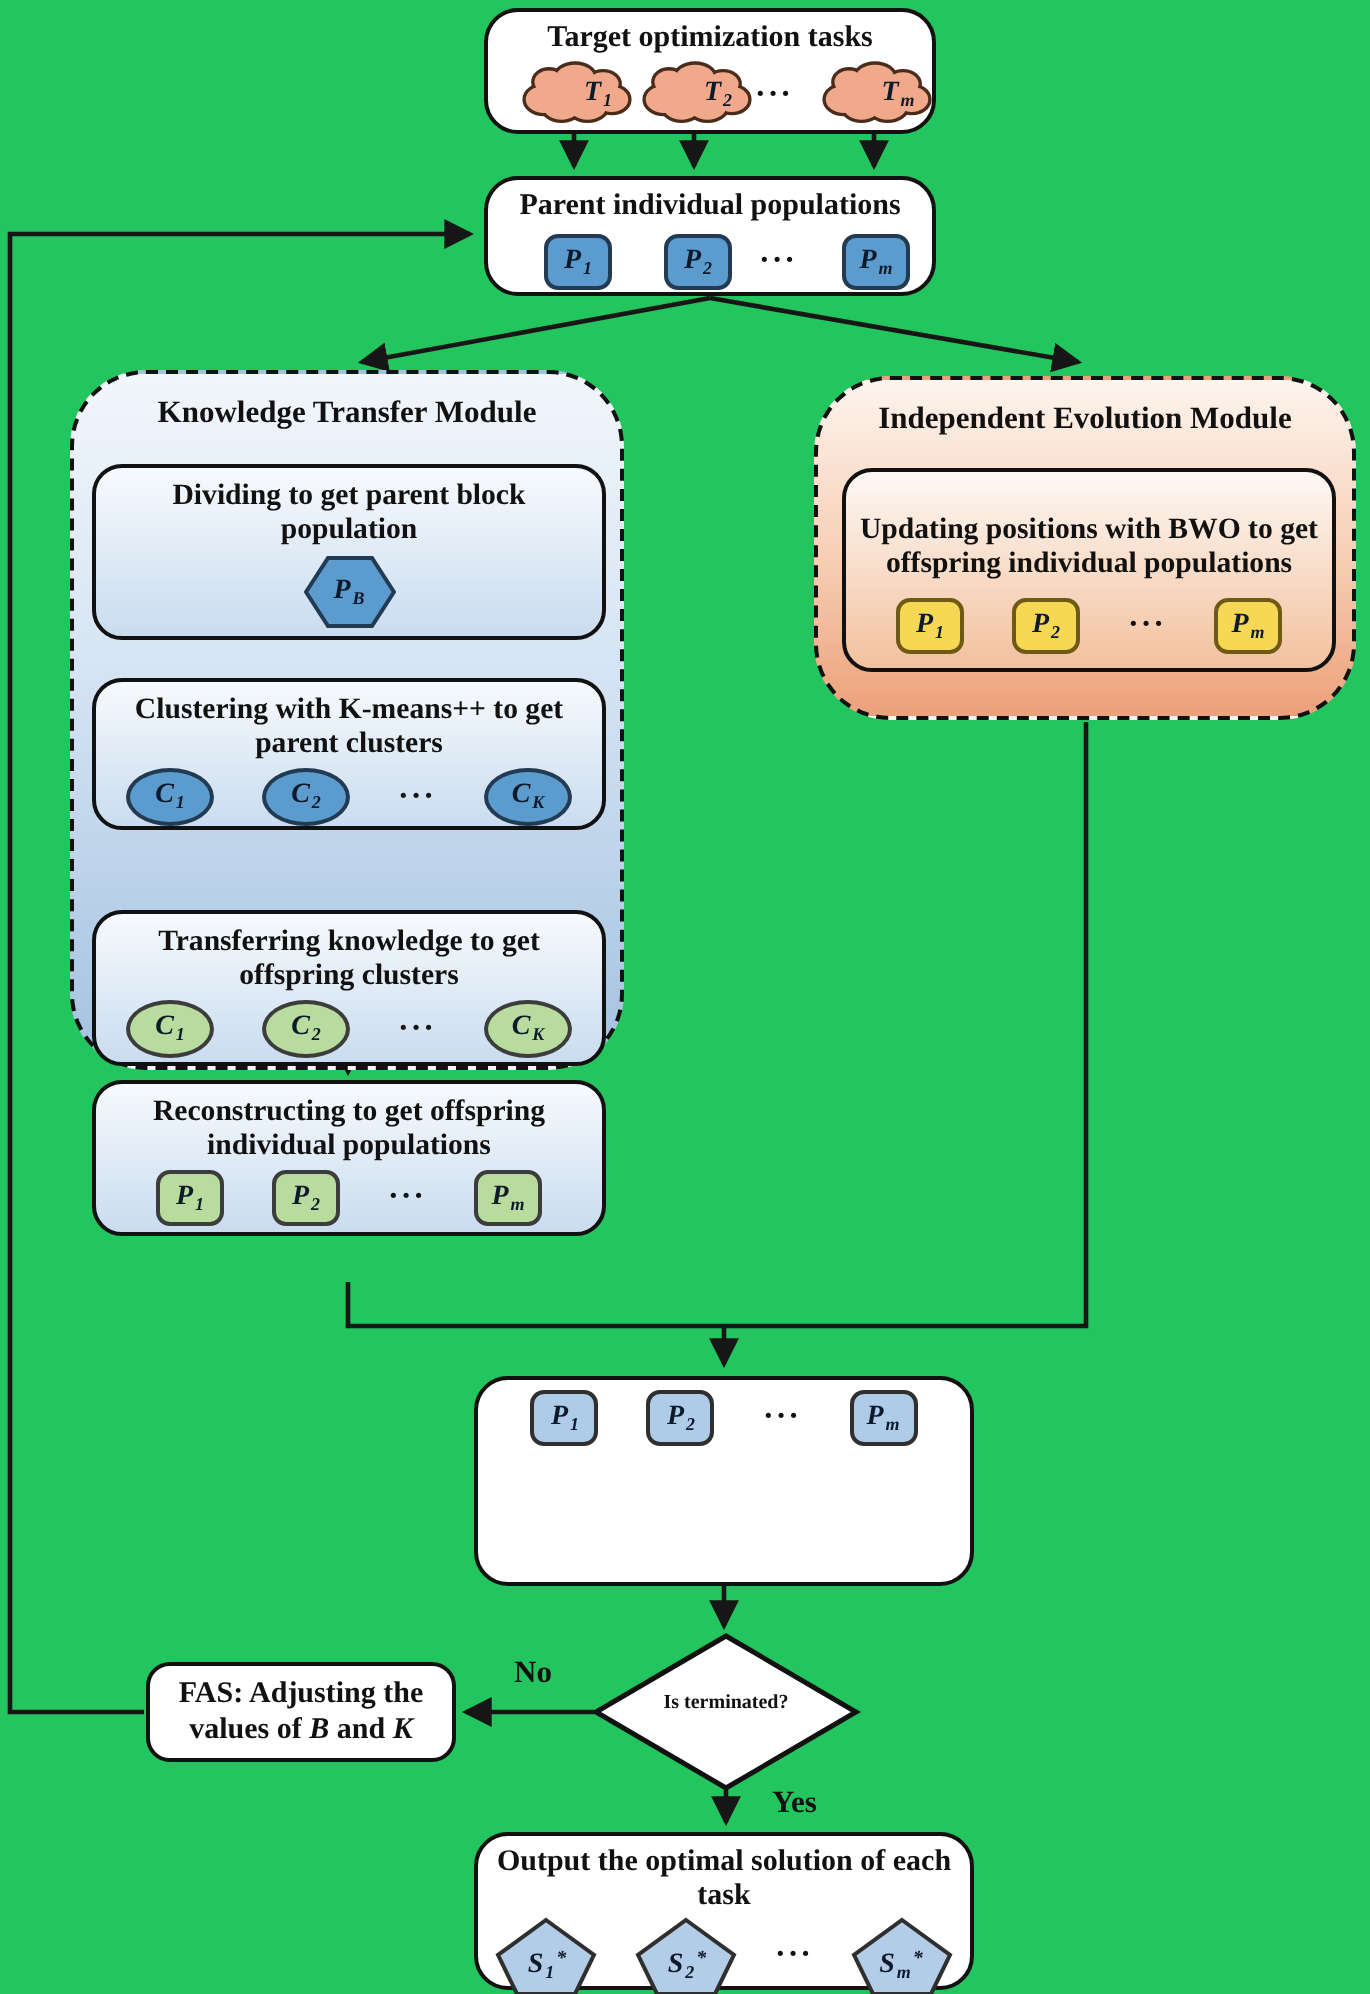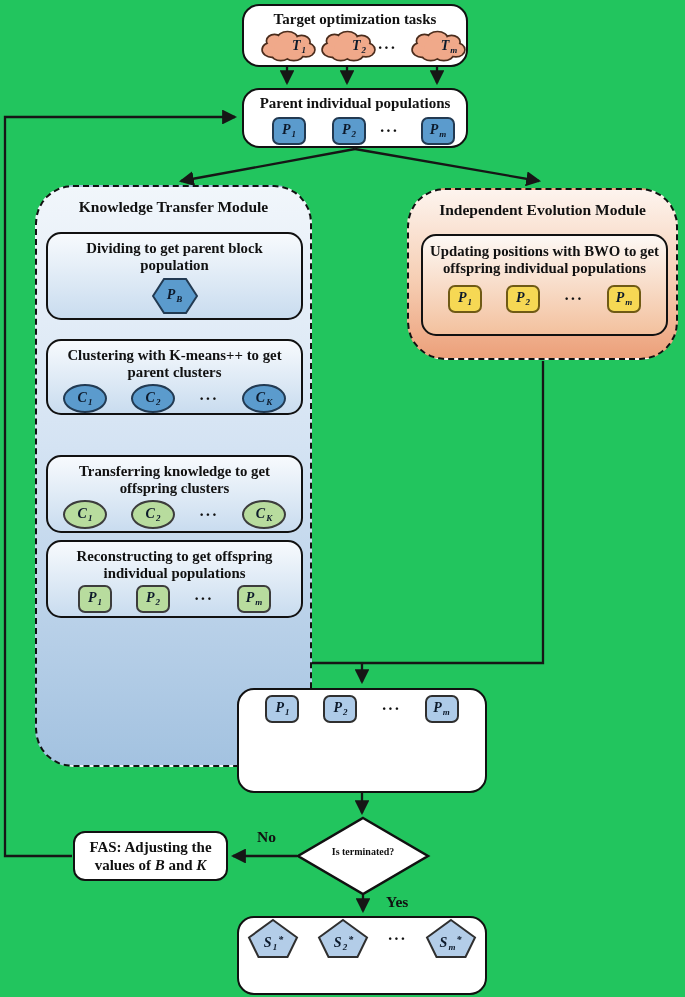--- a/index.html
+++ b/index.html
@@ -41,42 +41,42 @@
   .cloud .lbl { position: relative; margin-left: 20px; }
   #cl1 { left: 16px; } #cl2 { left: 76px; } #cl3 { left: 166px; }
   #cl-dots { position: absolute; left: 128px; top: 34px; width: 30px; }
 
   #box-parent { left: 242px; top: 88px; width: 226px; height: 60px; }
   #box-parent .sq { position: absolute; top: 27px; }
   #pp1 { left: 28px; } #pp2 { left: 88px; } #pp3 { left: 177px; }
   #pp-dots { position: absolute; left: 130px; top: 33px; width: 30px; }
 
   
-  #ktm { position: absolute; left: 35px; top: 185px; width: 277px; height: 582px;
+  #ktm { position: absolute; left: 35px; top: 185px; width: 277px; height: 350px;
          border: 2.5px dashed #111; border-radius: 38px;
          background: linear-gradient(180deg, #f1f6fb 0%, #d4e3f3 45%, #a3c2e0 100%); }
   .mod-title { font-weight: bold; font-size: 15.5px; text-align: center; margin-top: 11px; }
   .step { position: absolute; left: 9px; width: 257px; border: 2.4px solid #111; border-radius: 15px;
           background: linear-gradient(180deg, #f7fafd 0%, #c9dcef 100%); }
   .step-label { font-weight: bold; font-size: 14.8px; text-align: center; line-height: 1.15; padding: 6px 6px 3px; }
   #st1 { top: 45px; height: 88px; } #st2 { top: 152px; height: 76px; }
   #st3 { top: 252px; height: 78px; margin-top: 16px; } #st4 { top: 353px; height: 78px; }
   .hex { position: relative; width: 46px; height: 38px; margin: 0 auto;
          display: flex; align-items: center; justify-content: center; }
   .hex svg { position: absolute; inset: 0; }
   .hex .lbl { position: relative; }
 
   
   #iem { position: absolute; left: 407px; top: 188px; width: 271px; height: 172px;
          border: 2.5px dashed #111; border-radius: 38px;
          background: linear-gradient(180deg, #fdf4ee 0%, #f6cdb2 55%, #eca07a 100%); }
   #iem-box { position: absolute; left: 12px; top: 44px; width: 247px; height: 102px;
              border: 2.4px solid #111; border-radius: 15px;
              background: linear-gradient(180deg, #fdf8f4 0%, #f3c19e 100%); }
-  #iem-box .step-label { padding-top: 7px; }
+  #iem-box .step-label { padding-top: 21px; }
   #iem-box .chip-row { margin-top: 5px; }
 
   
   #box-sel { left: 237px; top: 688px; width: 250px; height: 105px; }
   #box-sel .chip-row { margin-top: 5px; }
   #box-out { left: 237px; top: 916px; width: 250px; height: 79px; }
   #box-out .chip-row { margin-top: 0; gap: 18px; }
   .pent { position: relative; width: 52px; height: 41px;
           display: flex; align-items: center; justify-content: center; padding-top: 9px; }
   .pent svg { position: absolute; inset: 0; }
@@ -311,20 +311,21 @@
   <div id="dec-label">Is terminated?</div>
   <div id="no-label">No</div>
   <div id="yes-label">Yes</div>
 
   <div id="fas">
     <span>FAS: Adjusting the</span>
     <span><span>values of </span><i>B</i><span> and </span><i>K</i></span>
   </div>
 
   <div class="rbox" id="box-out">
+    <div class="box-title">Output the optimal solution of each task</div>
     <div class="chip-row">
       <div class="pent">
         <svg viewBox="0 0 52 41">
           <polygon points="26,2 50,19.5 40.5,39 11.5,39 2,19.5" fill="#b3cde8" stroke="#2f2f2f" stroke-width="2"></polygon>
         </svg>
         <span class="lbl"><i>S</i><sub>1</sub><sup>*</sup></span>
       </div>
       <div class="pent">
         <svg viewBox="0 0 52 41">
           <polygon points="26,2 50,19.5 40.5,39 11.5,39 2,19.5" fill="#b3cde8" stroke="#2f2f2f" stroke-width="2"></polygon>

